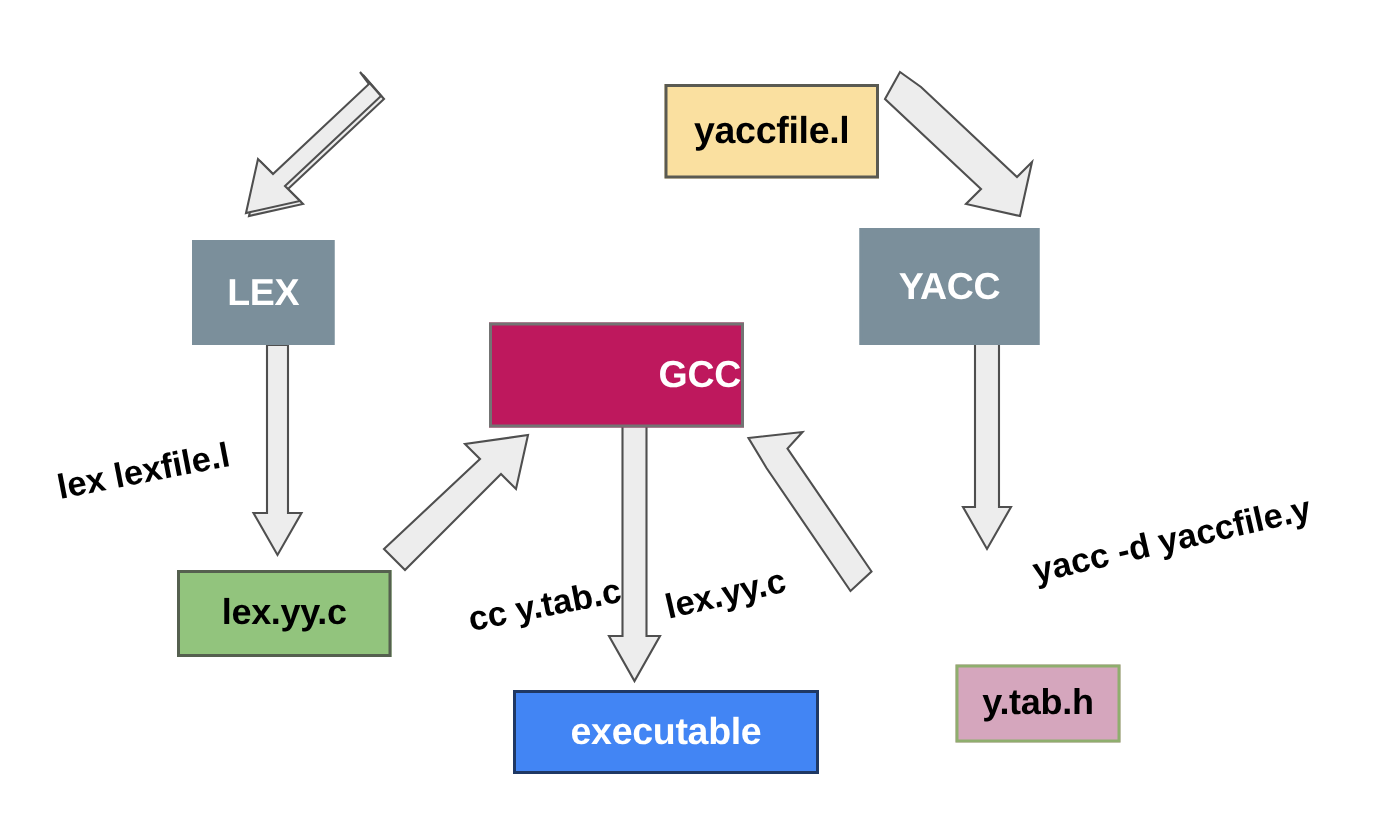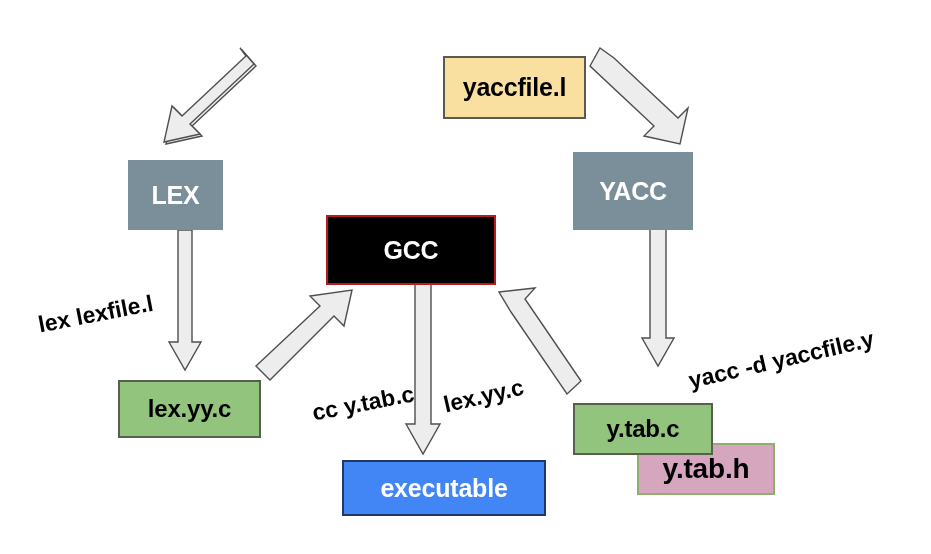--- a/index.html
+++ b/index.html
@@ -30,23 +30,24 @@
     background: #fae0a0;
     border: 2px solid #5a5a52;
     color: #000000;
   }
   .n-tool {
     background: #7b8f9b;
     border: 2px solid #7b8f9b;
     color: #ffffff;
   }
   .n-compiler {
-    background: #000000;
-    border: 2px solid #b91c1c;
+    background: #be185d;
+    border: 2px solid #737373;
     color: #ffffff;
+    justify-content: flex-end;
   }
   .n-gen {
     background: #92c47d;
     border: 2px solid #55604f;
     color: #000000;
   }
   .n-header {
     background: #d5a6bd;
     border: 2px solid #8fae6e;
     color: #000000;
@@ -147,25 +148,22 @@
   </div>
 
   <div class="node n-compiler" style="left:326px; top:215px; width:170px; height:70px; font-size:25px;">
     <span>GCC</span>
   </div>
 
   <div class="node n-gen" style="left:118px; top:380px; width:143px; height:58px; font-size:24px;">
     <span>lex.yy.c</span>
   </div>
 
-  <div class="node n-header" style="left:637px; top:443px; width:138px; height:52px; font-size:28px; z-index:1;">
+  <div class="node n-header" style="left:637px; top:443px; width:110px; height:52px; font-size:24px; z-index:1;">
     <span>y.tab.h</span>
   </div>
 
-  <div class="node n-gen" style="left:573px; top:403px; width:140px; height:52px; font-size:24px; z-index:2;">
-    <span>y.tab.c</span>
-  </div>
 
   <div class="node n-exec" style="left:342px; top:460px; width:204px; height:56px; font-size:25px;">
     <span>executable</span>
   </div>
 
 </div>
 
 </body></html>

